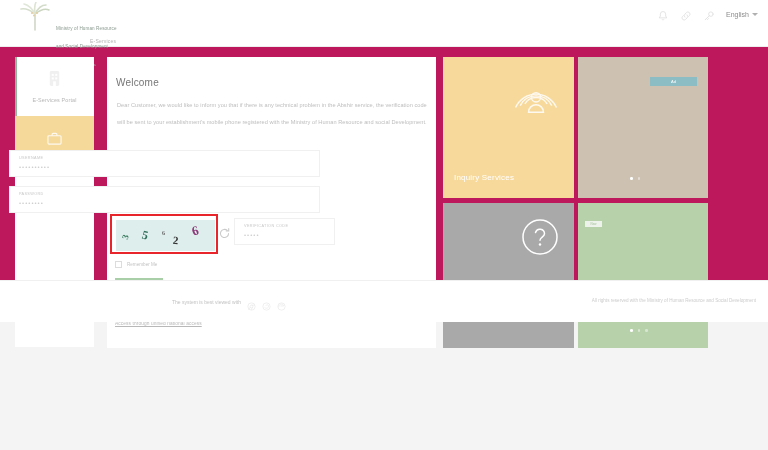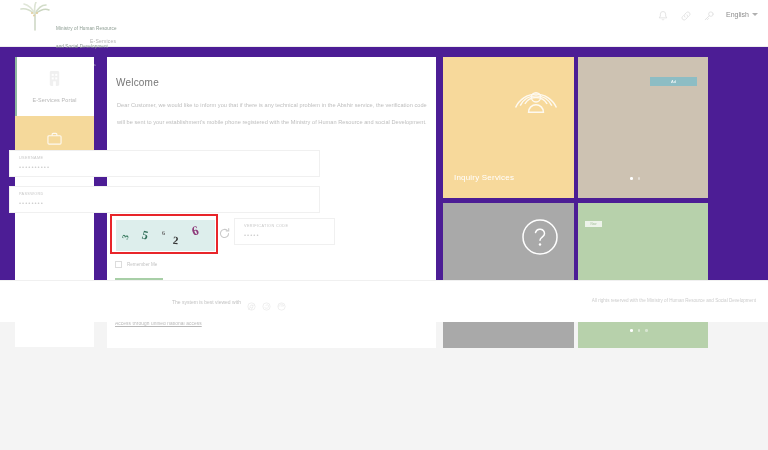--- a/index.html
+++ b/index.html
@@ -2,21 +2,21 @@
 <html><head>
 <meta charset="utf-8">
 <style>
   * { box-sizing: border-box; margin: 0; padding: 0; }
   html, body {
     width: 768px; height: 450px;
     font-family: "Liberation Sans", sans-serif;
     background: #f4f4f4;
     overflow: hidden;
   }
-  .page { position: relative; width: 768px; height: 322px; background: #4c1d95; }
+  .page { position: relative; width: 768px; height: 322px; background: #be185d; }
 
   
   .header {
     position: absolute; top: 0; left: 0;
     width: 768px; height: 47px;
     background: #ffffff;
     border-bottom: 1px solid #eeeeee;
   }
   .brand { position: absolute; left: 18px; top: 2px; display: flex; align-items: flex-start; }
   .palm-logo { width: 34px; height: 32px; position: relative; margin-right: 4px; }

